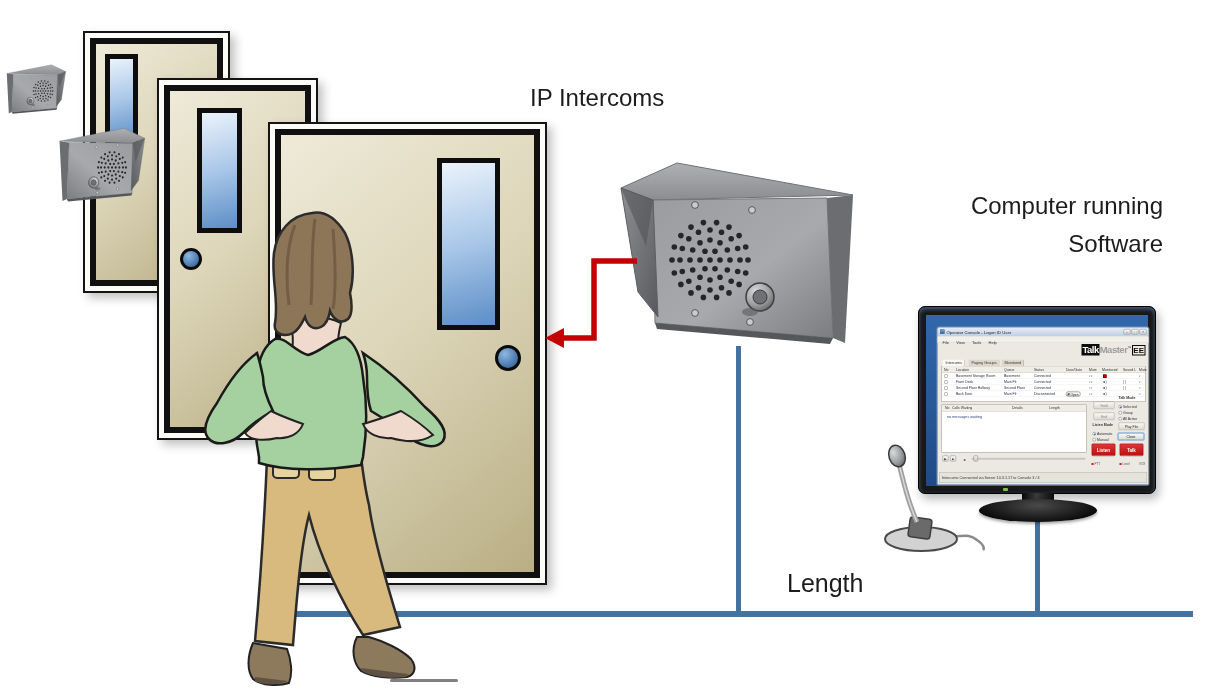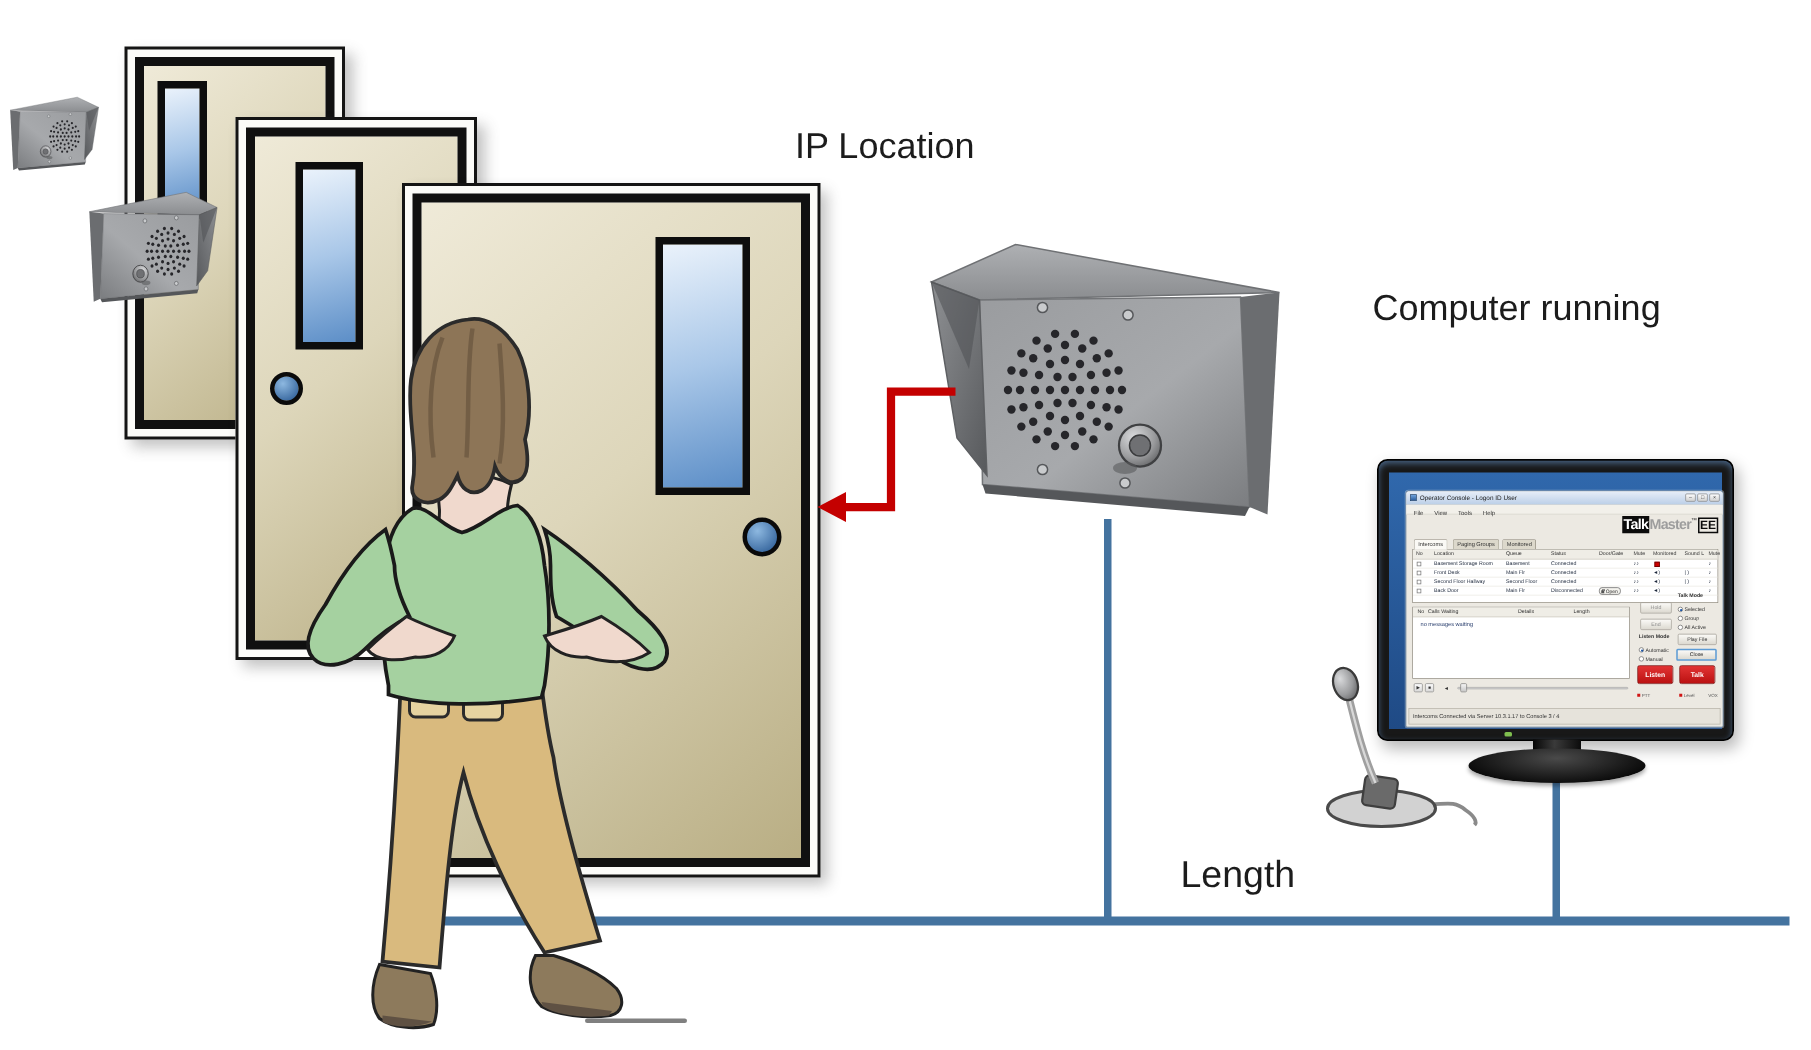--- a/index.html
+++ b/index.html
@@ -281,23 +281,24 @@
     <ellipse cx="56" cy="99" rx="36" ry="12" fill="#d2d2d2" stroke="#4a4a4a" stroke-width="2"></ellipse>
     <rect x="44" y="78" width="22" height="20" rx="3" fill="#6a6a6a" stroke="#3f3f3f" stroke-width="1.5" transform="rotate(8 55 88)"></rect>
     <path d="M52,82 C44,64 40,48 34,24" fill="none" stroke="#9f9f9f" stroke-width="5"></path>
     <path d="M52,82 C44,64 40,48 34,24" fill="none" stroke="#d8d8d8" stroke-width="1.5"></path>
     <ellipse cx="32" cy="16" rx="8" ry="11" fill="url(#gBtn)" stroke="#3a3a3a" stroke-width="1.5" transform="rotate(-18 32 16)"></ellipse>
   </g>
 </svg>
 
 <div id="groundline"></div>
 
-<div class="dlabel" style="left:530px; top:84px;">IP Location</div>
-<div class="dlabel" style="left:915px; top:187px; width:248px; text-align:left; line-height:38px; white-space:normal;">
+<div class="dlabel" style="left:530px; top:84px;">IP Intercoms</div>
+<div class="dlabel" style="left:915px; top:187px; width:248px; text-align:right; line-height:38px; white-space:normal;">
   <div>Computer running</div>
+  <div>Software</div>
 </div>
 <div class="dlabel" style="left:787px; top:569px; font-size:25px;">Length</div>
 
 <div class="monitor-bezel"></div>
 <div class="monitor-screen"></div>
 <div class="monitor-chin-dot"></div>
 <div class="stand-neck"></div>
 <div class="stand-base"></div>
 
 <div id="app2x">

